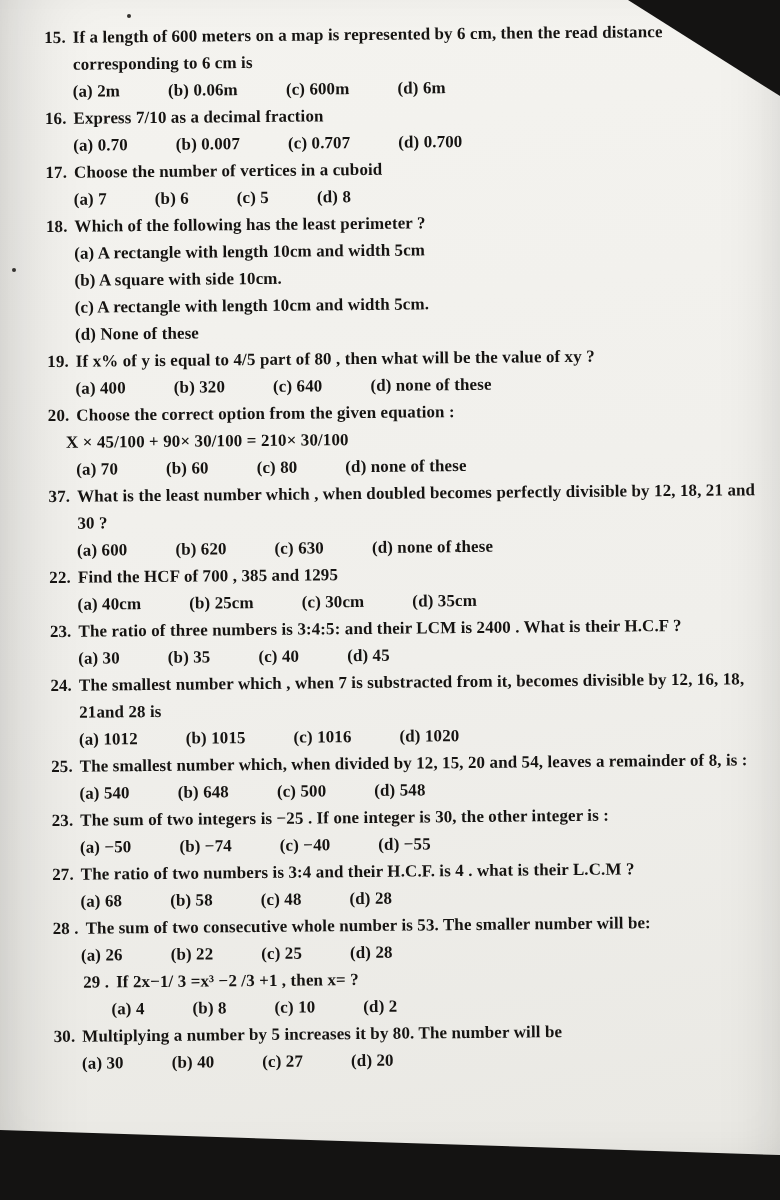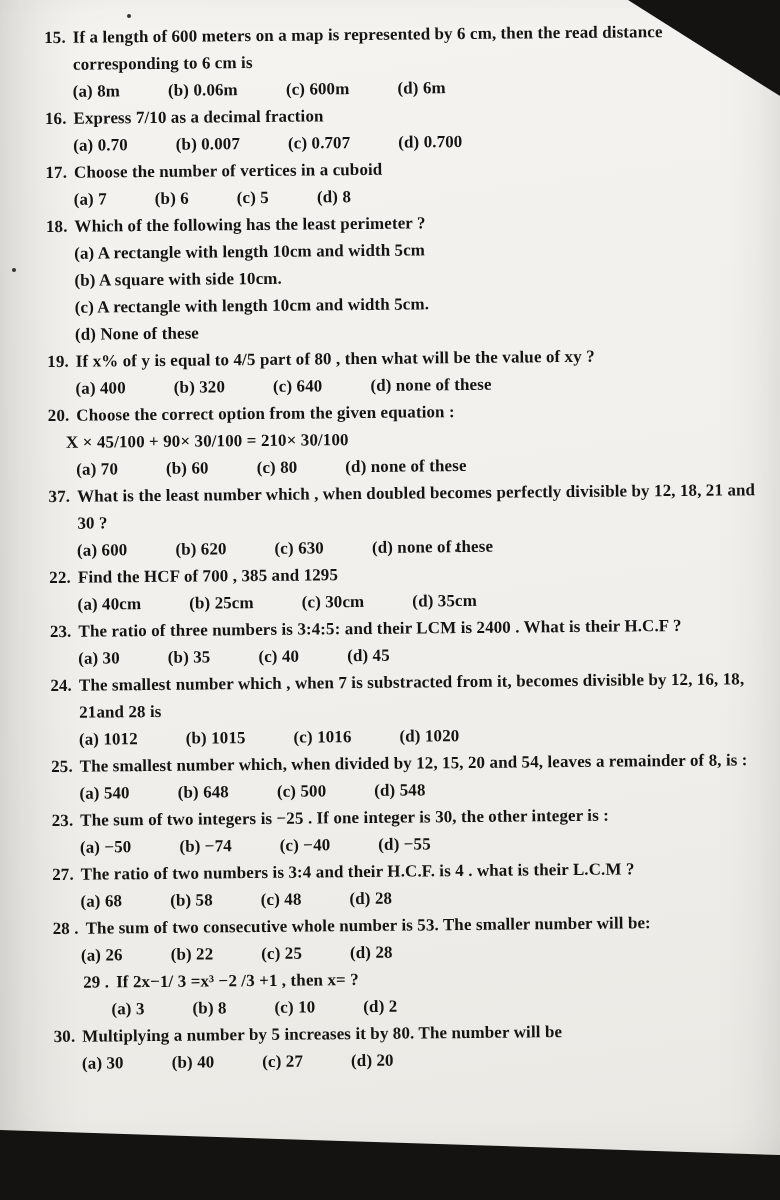--- a/index.html
+++ b/index.html
@@ -51,21 +51,21 @@
 <body>
 
 <div class="page">
   <div class="content">
       <div class="question">
         <div class="q-head">
           <span class="q-number">15.</span>
           <span class="q-text">If a length of 600 meters on a map is represented by 6 cm, then the read distance corresponding to 6 cm is</span>
         </div>
         <div class="options inline">
-          <span class="option">(a) 8m</span>
+          <span class="option">(a) 2m</span>
           <span class="option">(b) 0.06m</span>
           <span class="option">(c) 600m</span>
           <span class="option">(d) 6m</span>
         </div>
       </div>
       <div class="question">
         <div class="q-head">
           <span class="q-number">16.</span>
           <span class="q-text">Express 7/10 as a decimal fraction</span>
         </div>
@@ -220,21 +220,21 @@
           <span class="option">(c) 25</span>
           <span class="option">(d) 28</span>
         </div>
       </div>
       <div class="question indented">
         <div class="q-head">
           <span class="q-number">29 .</span>
           <span class="q-text">If 2x−1/ 3 =x³ −2 /3 +1 , then x= ?</span>
         </div>
         <div class="options inline">
-          <span class="option">(a) 3</span>
+          <span class="option">(a) 4</span>
           <span class="option">(b) 8</span>
           <span class="option">(c) 10</span>
           <span class="option">(d) 2</span>
         </div>
       </div>
       <div class="question">
         <div class="q-head">
           <span class="q-number">30.</span>
           <span class="q-text">Multiplying a number by 5 increases it by 80. The number will be</span>
         </div>

